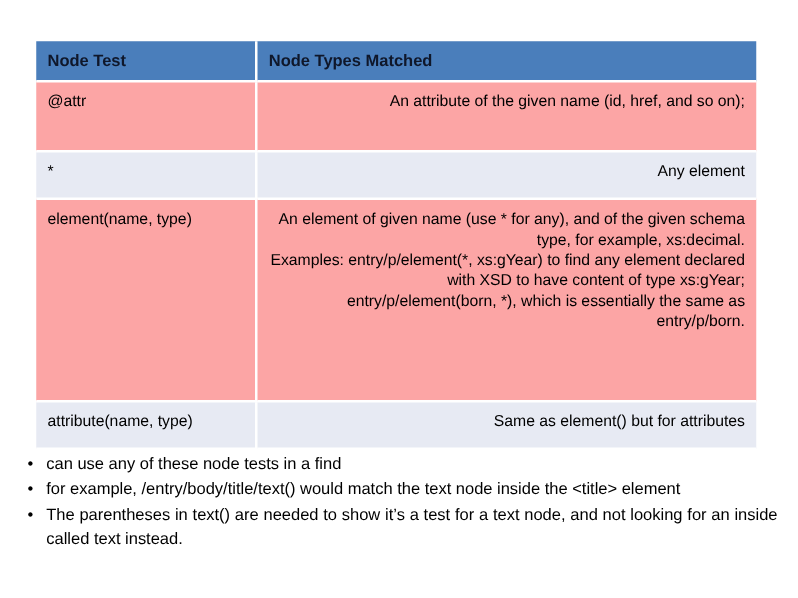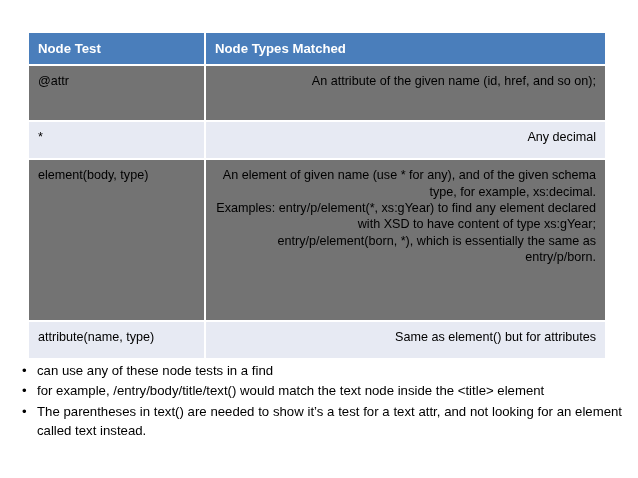--- a/index.html
+++ b/index.html
@@ -43,31 +43,31 @@
     border-bottom: 2px solid #ffffff;
     line-height: 1.30;
   }
   .node-table th:last-child,
   .node-table td:last-child {
     border-right: none;
   }
 
   thead th {
     background: #4a7ebb;
-    color: #ffffff;
+    color: #0f172a;
     font-weight: bold;
     font-size: 13.2px;
     height: 16px;
     padding-top: 6px;
     padding-bottom: 6px;
     border-bottom: 2px solid #ffffff;
   }
 
   tbody tr.band-dark td {
-    background: #737373;
+    background: #fca5a5;
   }
   tbody tr.band-light td {
     background: #e7eaf3;
   }
 
   tbody tr.row-attr td       { height: 40px; }
   tbody tr.row-any td        { height: 22px; }
   tbody tr.row-element td    { height: 146px; }
   tbody tr.row-attribute td  { height: 22px; }
 
@@ -131,26 +131,26 @@
       <tr class="band-dark row-attr">
         <td>@attr</td>
         <td>
           <span class="cell-line">An attribute of the given name (id, href, and so on);</span>
         </td>
       </tr>
 
       <tr class="band-light row-any">
         <td>*</td>
         <td>
-          <span class="cell-line">Any decimal</span>
+          <span class="cell-line">Any element</span>
         </td>
       </tr>
 
       <tr class="band-dark row-element">
-        <td>element(body, type)</td>
+        <td>element(name, type)</td>
         <td>
           <span class="cell-line">An element of given name (use * for any), and of the given schema type, for example, xs:decimal.</span>
           <span class="cell-line">Examples: entry/p/element(*, xs:gYear) to find any element declared with XSD to have content of type xs:gYear;</span>
           <span class="cell-line">entry/p/element(born, *), which is essentially the same as entry/p/born.</span>
         </td>
       </tr>
 
       <tr class="band-light row-attribute">
         <td>attribute(name, type)</td>
         <td>
@@ -168,18 +168,18 @@
       <span class="bullet-text">can use any of these node tests in a find</span>
     </div>
 
     <div class="bullet-item justified">
       <span class="bullet-marker">•</span>
       <span class="bullet-text">for example, /entry/body/title/text() would match the text node inside the &lt;title&gt; element</span>
     </div>
 
     <div class="bullet-item justified">
       <span class="bullet-marker">•</span>
-      <span class="bullet-text">The parentheses in text() are needed to show it’s a test for a text attr, and not looking for an element called text instead.</span>
+      <span class="bullet-text">The parentheses in text() are needed to show it’s a test for a text node, and not looking for an inside called text instead.</span>
     </div>
 
   </div>
 
 </div>
 
 </body></html>

